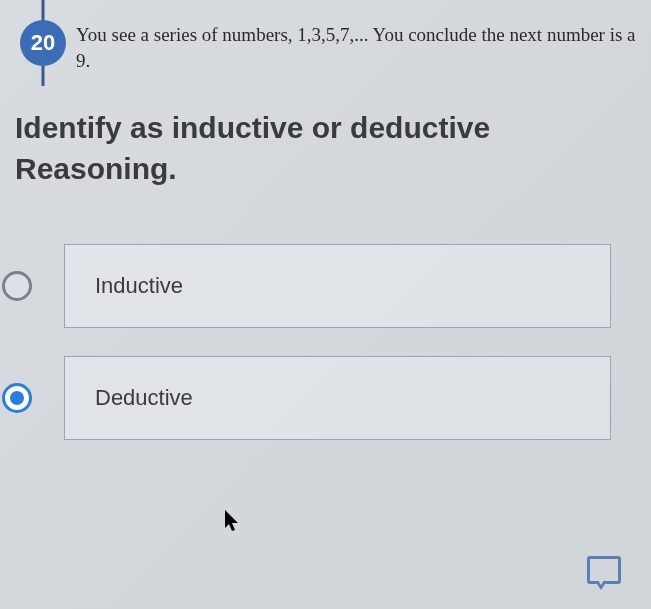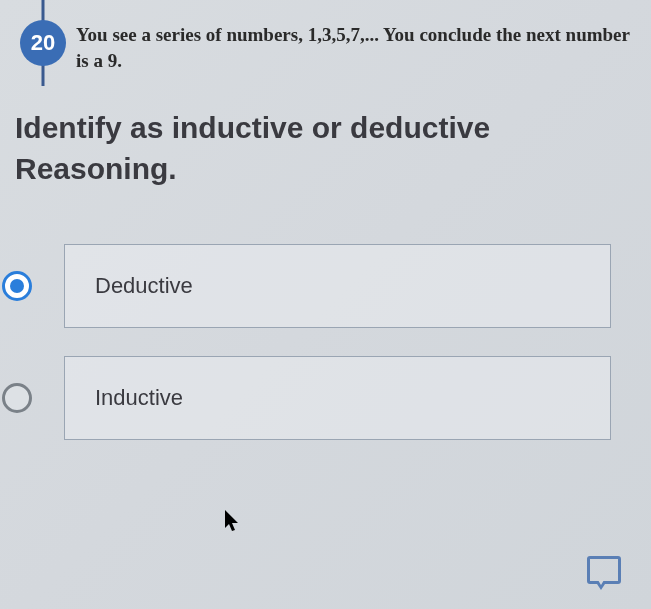--- a/index.html
+++ b/index.html
@@ -55,21 +55,21 @@
       font-weight: bold;
       display: flex;
       align-items: center;
       justify-content: center;
       position: relative;
       z-index: 2;
     }
     .question-text {
       margin-left: 10px;
       font-size: 19px;
-      font-weight: bold;
+      font-weight: normal;
       color: #2a2a2a;
       font-family: Georgia, 'Times New Roman', serif;
       line-height: 1.35;
       padding-top: 2px;
     }
     .instruction {
       font-size: 30px;
       color: #3a3a40;
       font-weight: 700;
       padding: 35px 20px 0 15px;
@@ -164,28 +164,28 @@
   <div class="question-number-wrap">
     <div class="question-number">20</div>
   </div>
   <div class="question-text">You see a series of numbers, 1,3,5,7,... You conclude the next number is a 9.</div>
 </div>
 
 <div class="instruction">Identify as inductive or deductive Reasoning.</div>
 
 <div class="options">
   <div class="option-row">
+    <div class="radio-outer"></div>
+    <div class="option-box">Inductive</div>
+  </div>
+  <div class="option-row">
     <div class="radio-outer selected">
       <div class="radio-inner"></div>
     </div>
     <div class="option-box">Deductive</div>
-  </div>
-  <div class="option-row">
-    <div class="radio-outer"></div>
-    <div class="option-box">Inductive</div>
   </div>
 </div>
 
 <div class="cursor">
   <svg width="18" height="24" viewBox="0 0 18 24">
     <path d="M0,0 L0,18 L4,14 L7,21 L10,20 L7,13 L13,13 Z" fill="#000"></path>
   </svg>
 </div>
 
 <div class="comment-icon"></div>

